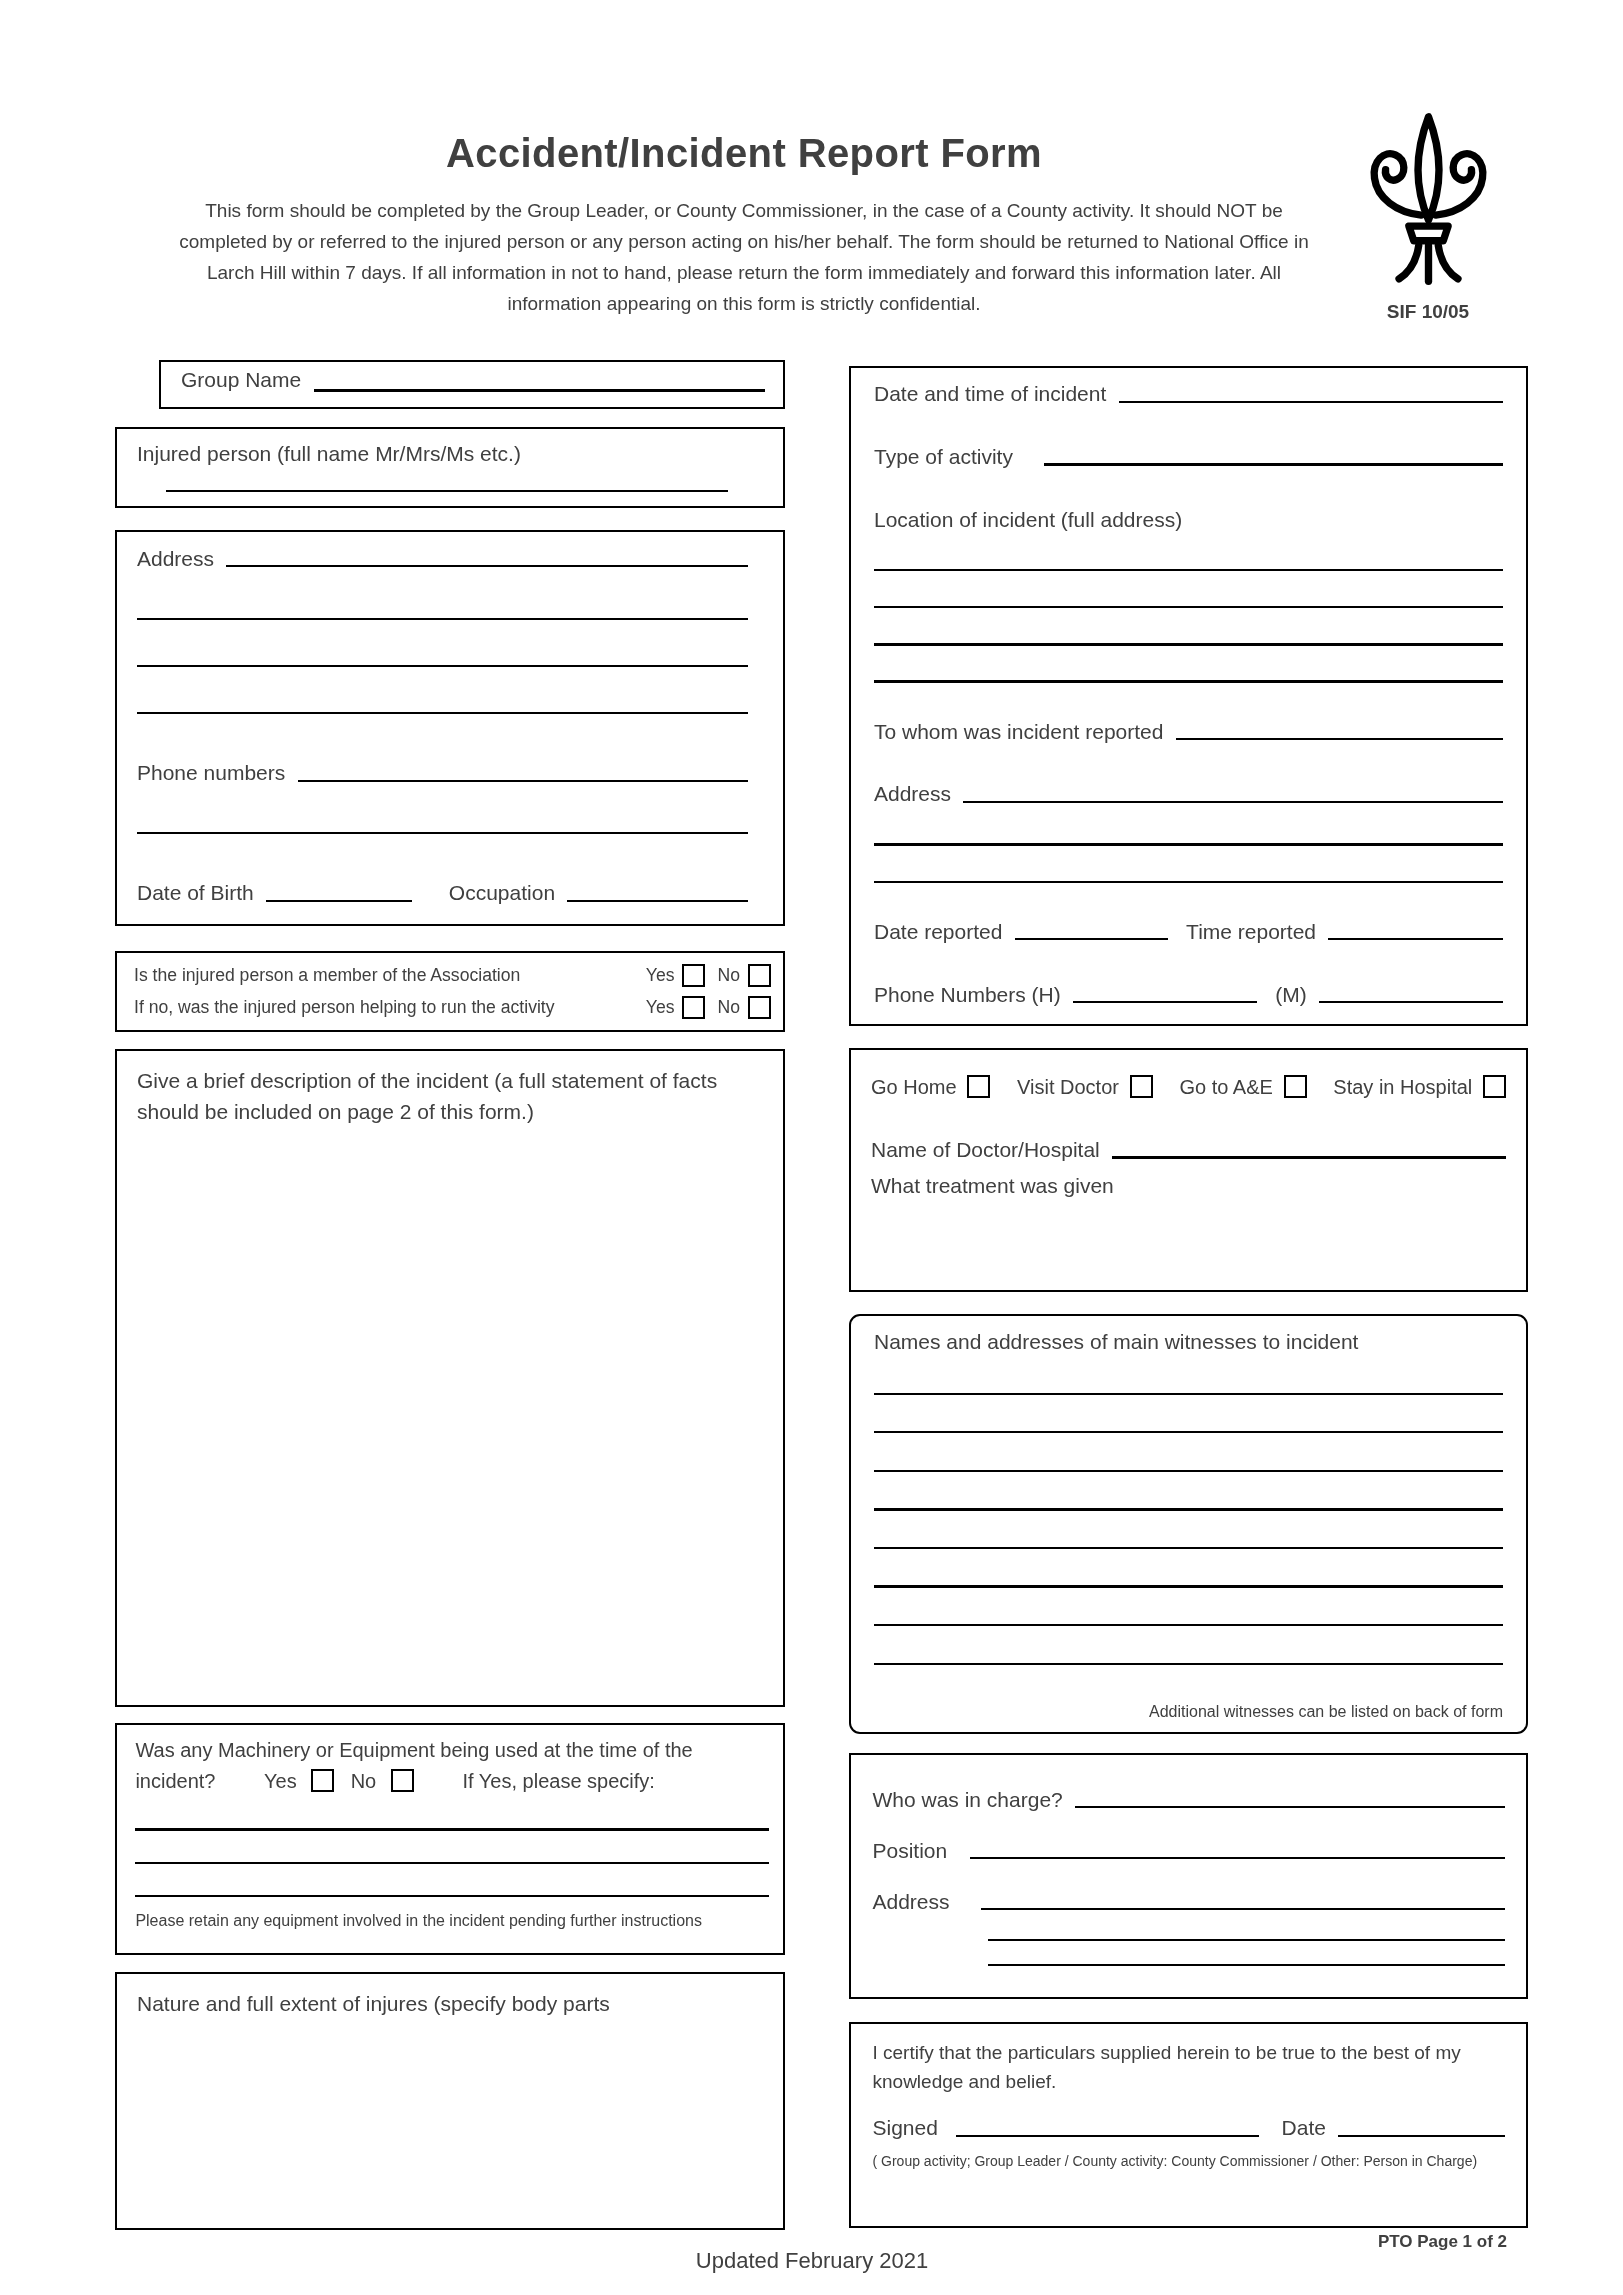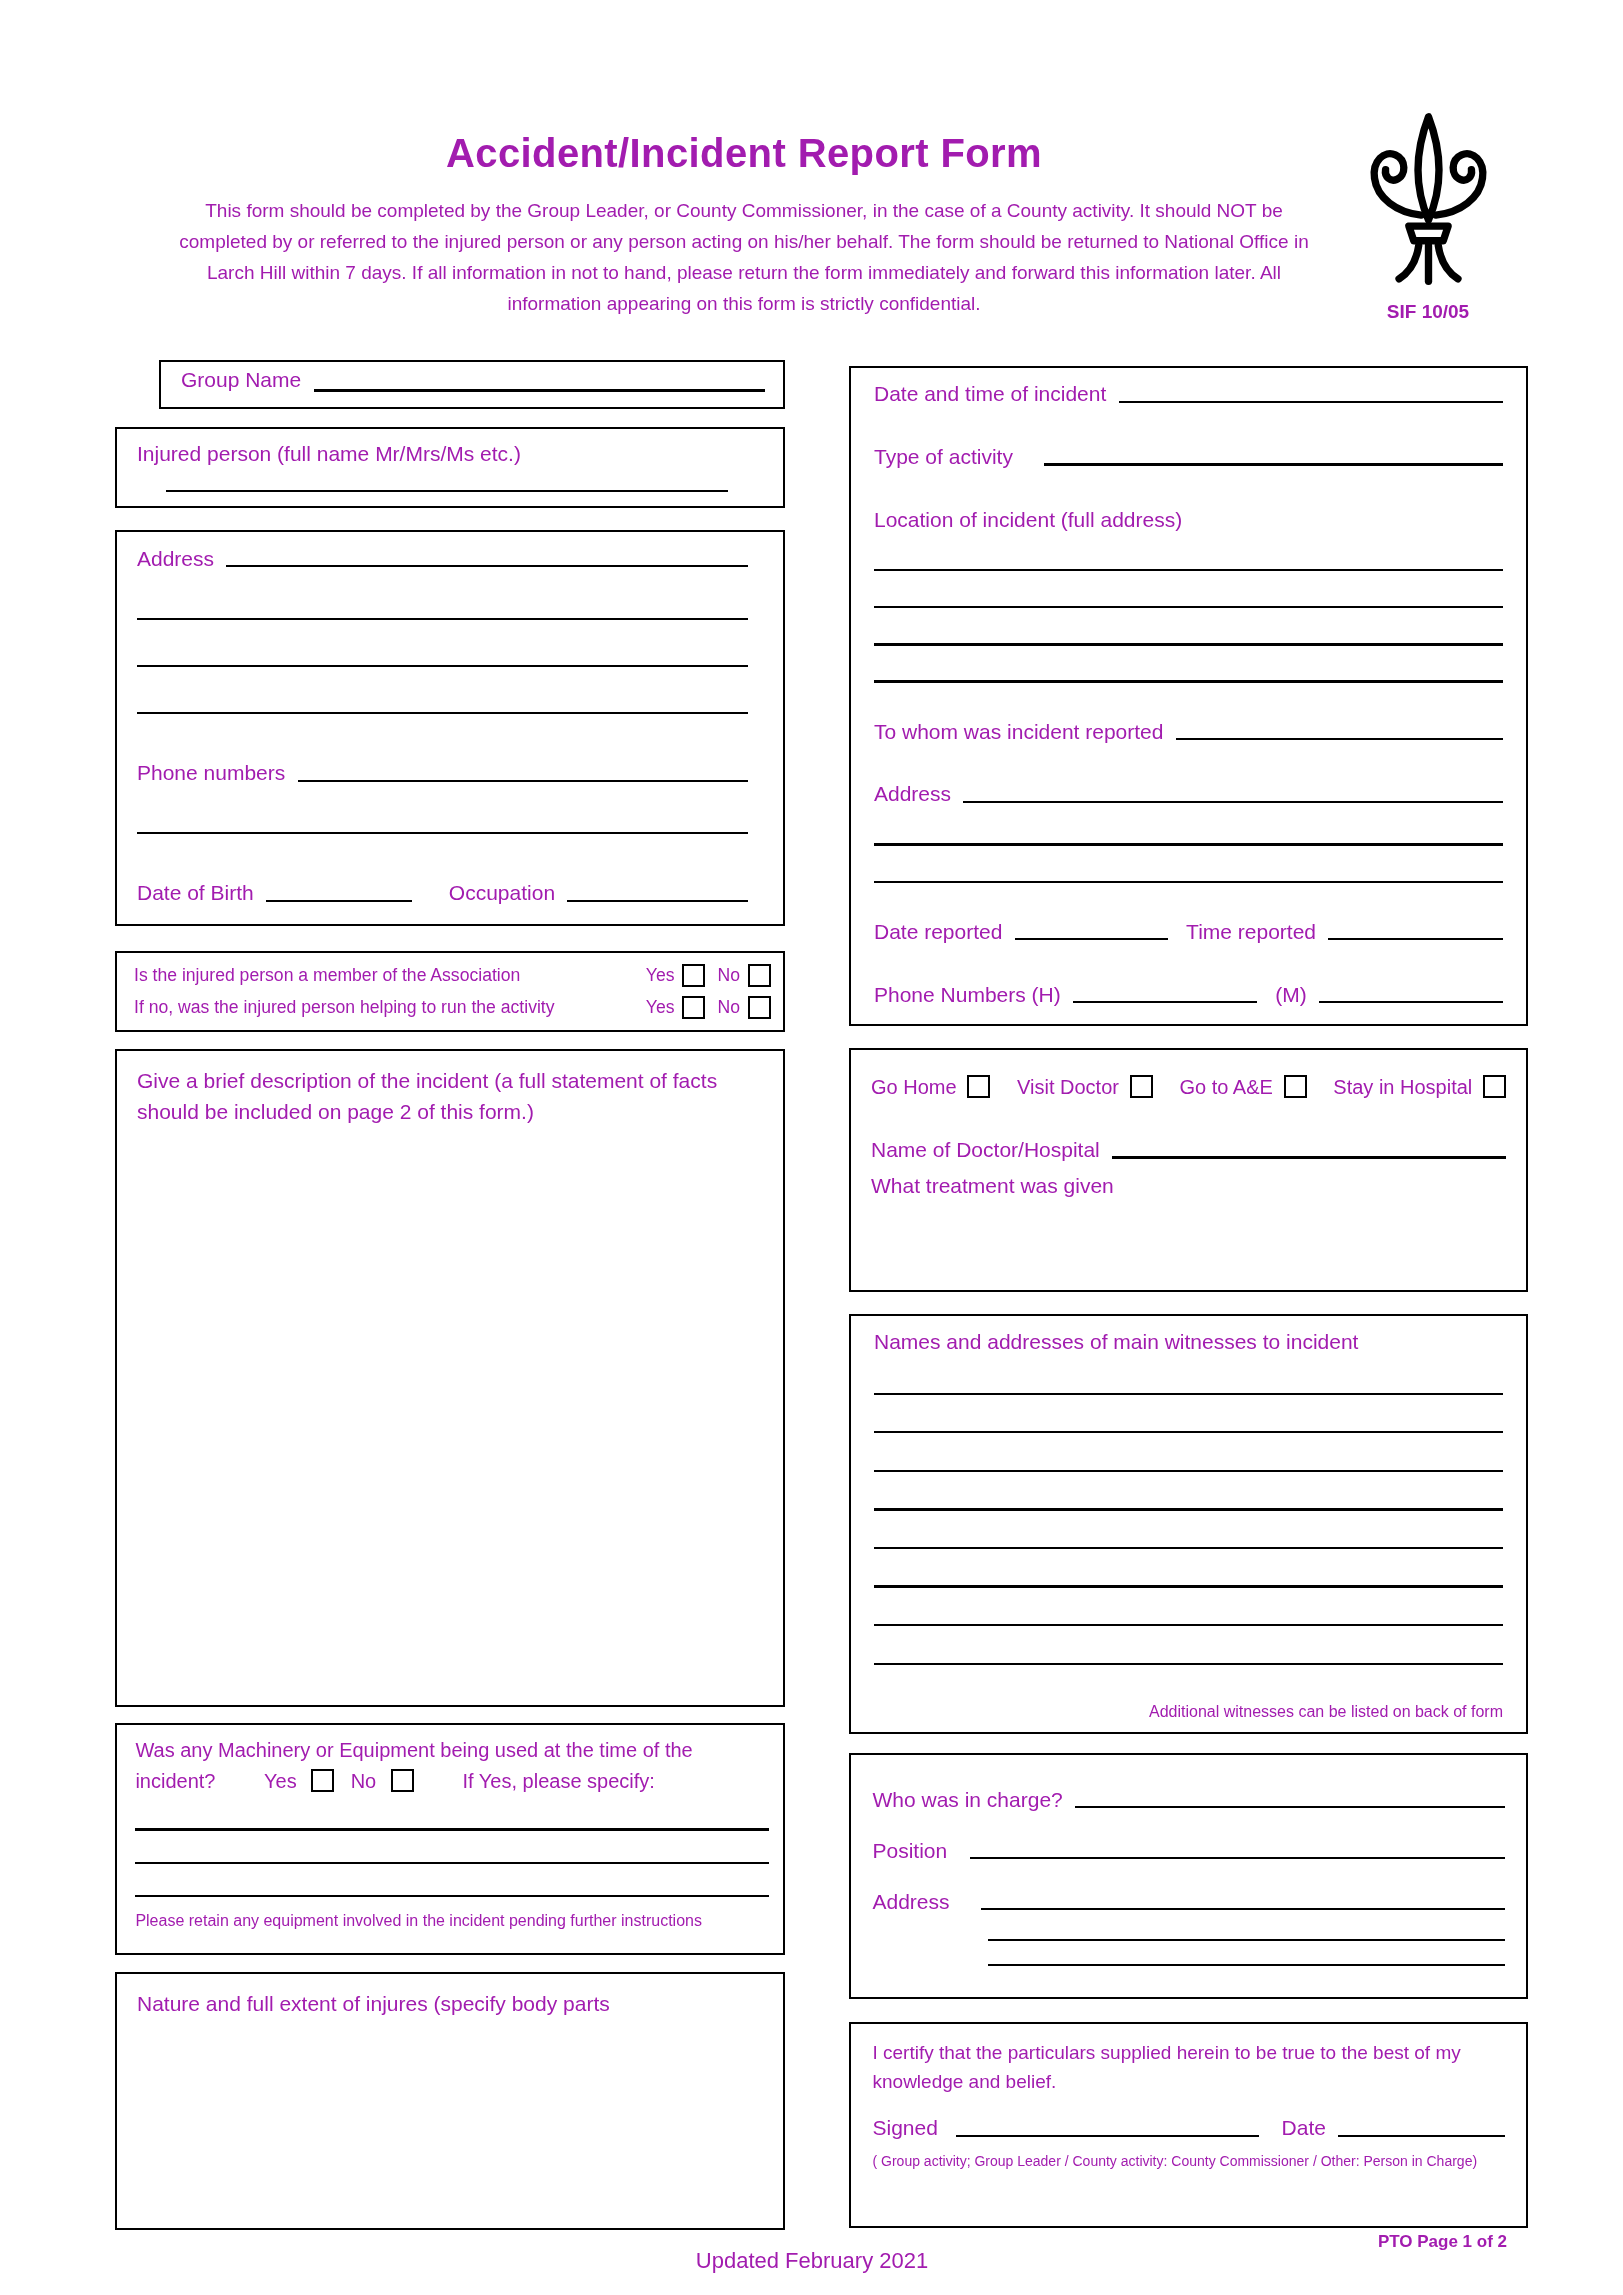--- a/index.html
+++ b/index.html
@@ -1,19 +1,19 @@
 <!DOCTYPE html>
 <html style="font-size:12.3px"><head>
 <meta charset="utf-8">
 <style>
   * { margin:0; padding:0; box-sizing:border-box; }
   html,body { background:#ffffff; }
   .page {
     position:relative; width:1624px; height:2295px; background:#ffffff;
-    font-family:"Liberation Sans","DejaVu Sans",sans-serif; color:#a21caf;
+    font-family:"Liberation Sans","DejaVu Sans",sans-serif; color:#404040;
     overflow:hidden;
   }
   
   .header-text { position:absolute; left:146px; top:129px; width:1196px; text-align:center; }
   .title { font-size:40px; font-weight:bold; line-height:49px; margin-bottom:17px; letter-spacing:0.4px; }
   .intro-line { font-size:19px; line-height:31px; white-space:nowrap; }
   .logo-wrap { position:absolute; left:1336px; top:112px; width:184px; text-align:center; }
   .logo-wrap svg { display:block; margin:0 auto; }
   .sif { font-size:19px; font-weight:bold; margin-top:4.6px; }
   
@@ -57,21 +57,21 @@
   .r1 { height:660px; margin-bottom:22px; padding:12.3px 23px 15.3px; display:flex; flex-direction:column; justify-content:space-between; }
   .r1 .fl-short { flex:0 0 153px; }
   .ml24 { margin-left:18.4px; }
   .r2 { height:244px; margin-bottom:22px; padding:12.3px 20px 14px; }
   .opt-row { display:flex; justify-content:space-between; align-items:center; margin-top:10.7px; }
   .opt { display:flex; align-items:center; }
   .opt .cb { margin-left:10.7px; }
   .opt .lbl { font-size:20px; }
   .doc-row { margin-top:35px; }
   .treat { margin-top:7.7px; }
-  .r3 { height:420px; margin-bottom:19px; padding:12.3px 23px 9.2px; display:flex; flex-direction:column; justify-content:space-between; }
+  .r3 { height:420px; margin-bottom:19px; padding:12.3px 23px 9.2px; display:flex; flex-direction:column; justify-content:space-between;border-radius:11px; }
   .r3 .note { text-align:right; }
   .r4 { height:246px; margin-bottom:23px; padding:7.7px 21.5px; display:flex; flex-direction:column; justify-content:space-evenly; }
   .r4 .hline { margin-left:115px; }
   .r5 { height:206px; padding:14px 21.5px 10.7px; }
   .r5 .wrap-lbl { width:96%; font-size:19px; line-height:29px; }
   .sign-row { margin-top:18.4px; }
   .sign-row .fl-sign { flex:2 1 auto; margin:0 23px 5.4px 18.4px; }
   .sign-row .fl-date { flex:1.1 1 auto; }
   .r5 .note { margin-top:9.2px; font-size:14px; line-height:18.4px; white-space:nowrap; }
   

